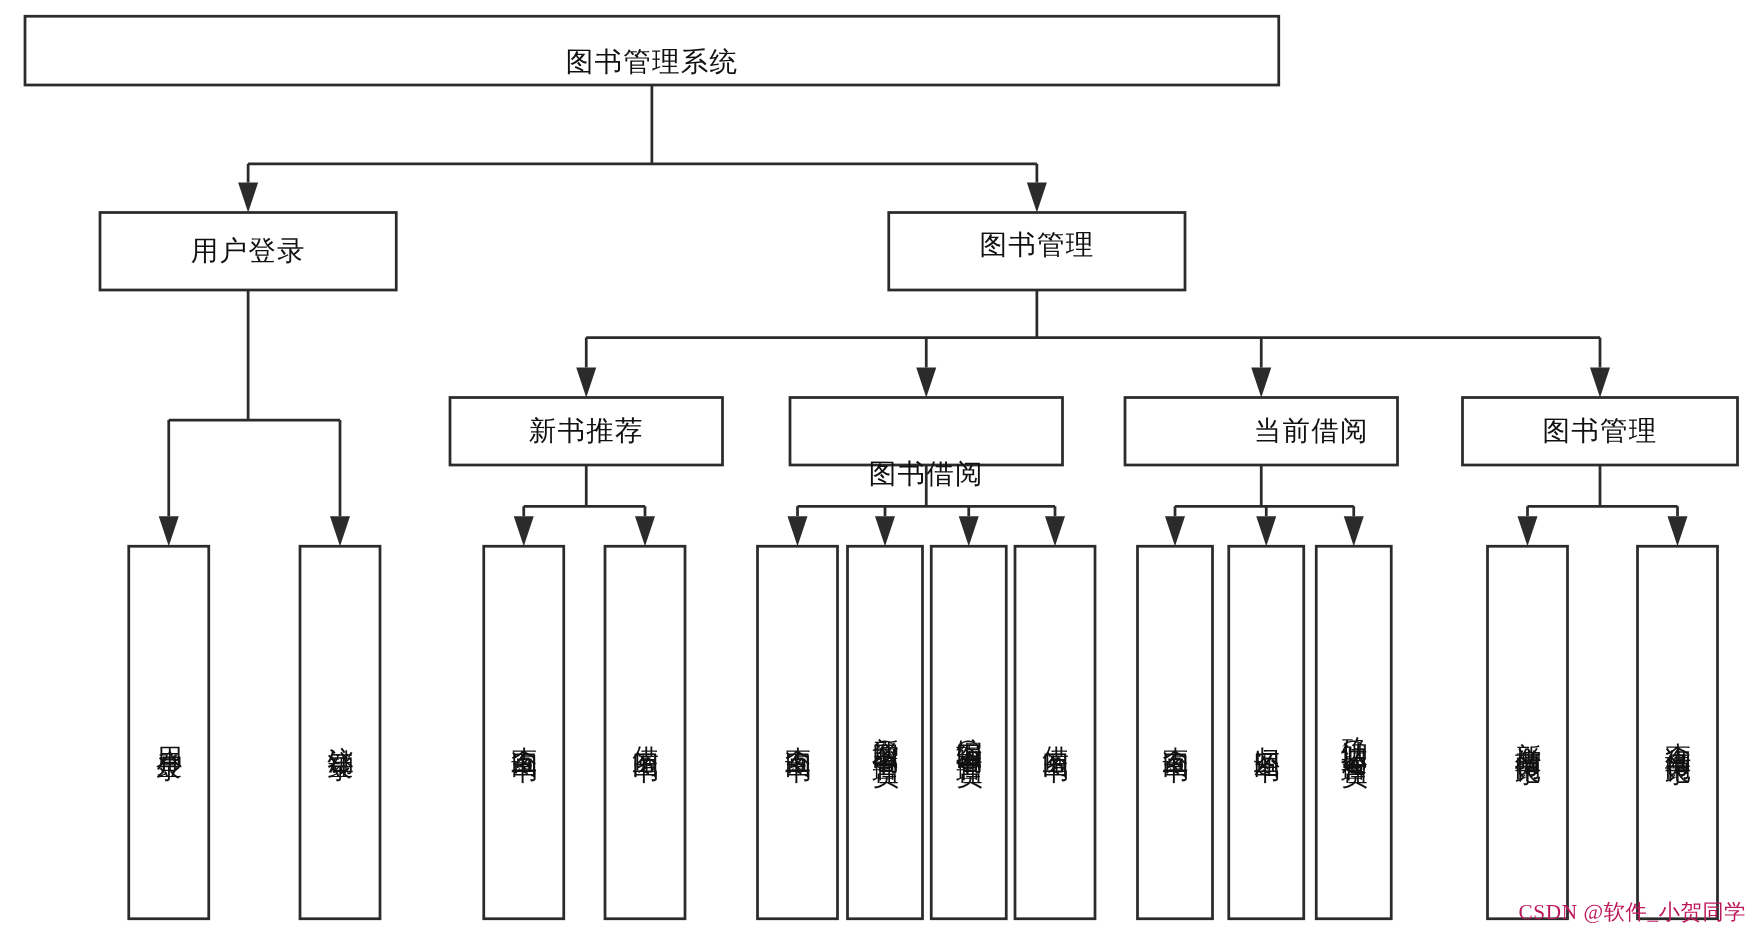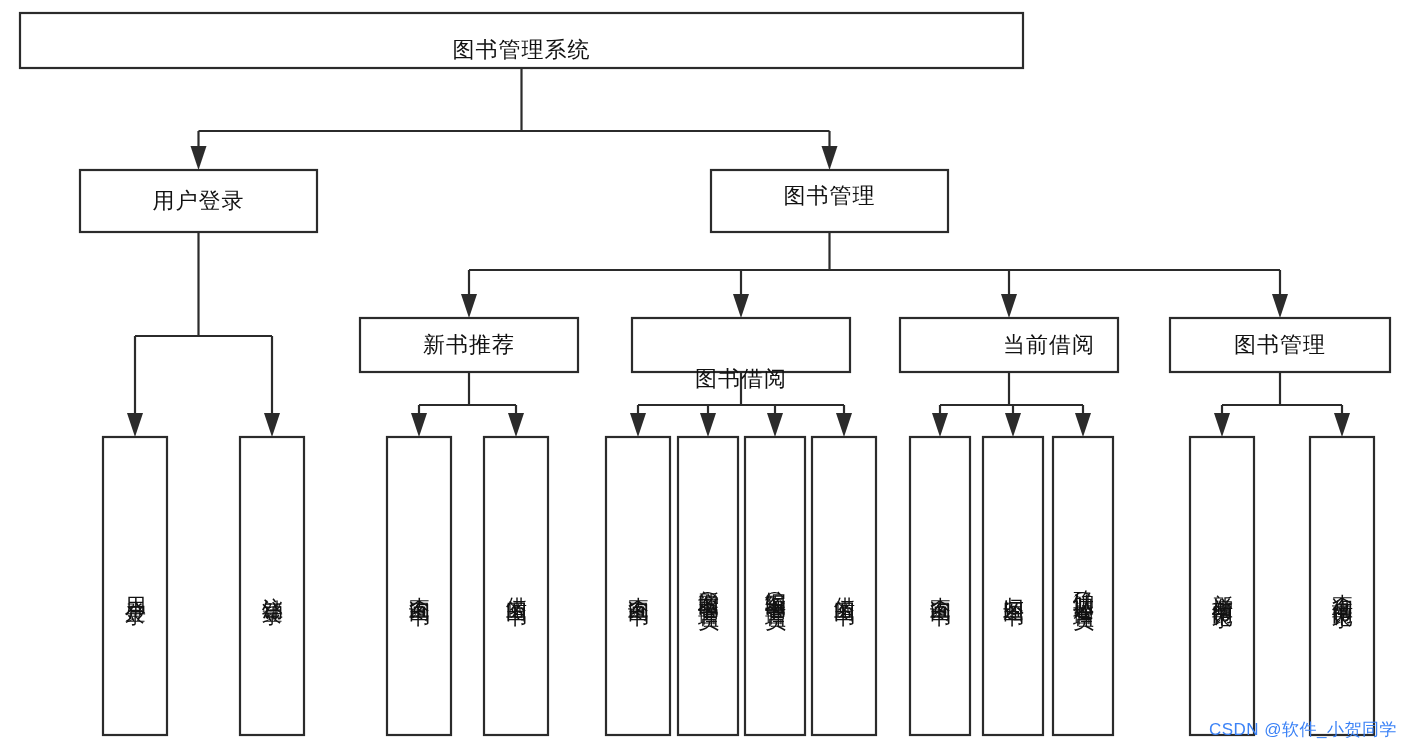--- a/index.html
+++ b/index.html
@@ -70,23 +70,23 @@
     font-family: "DejaVu Sans", "Liberation Sans", sans-serif;
     font-size: 22px;
     color: #111111;
     letter-spacing: 1px;
     white-space: nowrap;
   }
   #watermark {
     position: absolute;
     right: 8px;
     bottom: 6px;
-    font-family: Liberation Sans, sans-serif;
+    font-family: Liberation Serif, serif;
     font-size: 17px;
-    color: #3b82f6;
+    color: #be185d;
     letter-spacing: 0.5px;
     white-space: nowrap;
     pointer-events: none;
   }
 </style>
 </head>
 <body>
 
 <div id="diagram-root">
   <svg id="flow" viewBox="0 0 1405 747" preserveAspectRatio="none" xmlns="http://www.w3.org/2000/svg">

